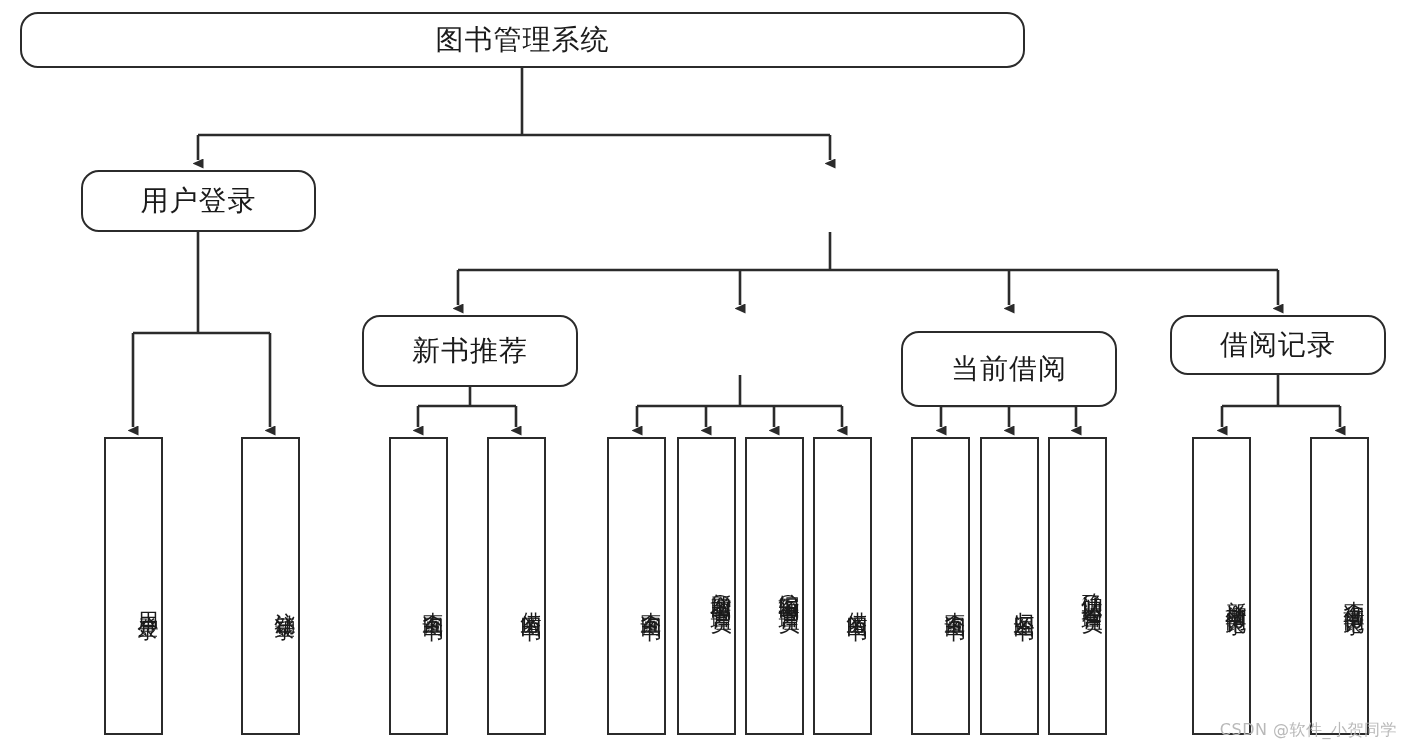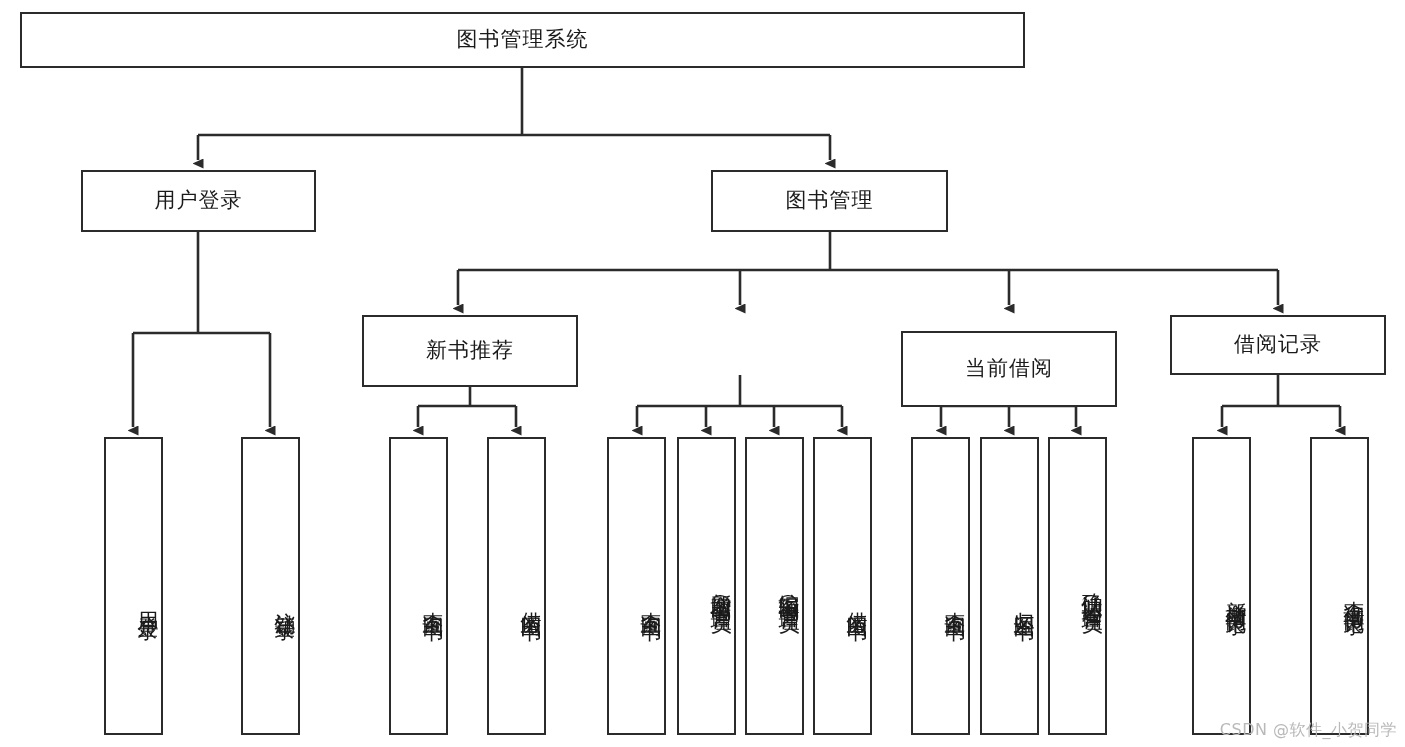--- a/index.html
+++ b/index.html
@@ -22,23 +22,24 @@
     box-sizing: border-box;
     border: 2px solid #2b2b2b;
     background: #ffffff;
     display: flex;
     align-items: center;
     justify-content: center;
     color: #1a1a1a;
     text-align: center;
   }
   .node.horizontal {
-    font-size: 21px;
+    font-size: 28px;
     letter-spacing: 1px;
     line-height: 1.2;
+    border-radius: 18px;
   }
   .node.vertical {
     writing-mode: vertical-rl;
     text-orientation: upright;
     font-size: 21px;
     letter-spacing: 3px;
     line-height: 1.25;
     padding-top: 30px;
     align-items: flex-start;
     justify-content: center;
@@ -121,23 +122,20 @@
   </svg>
 
   <div class="node horizontal" style="left:20px; top:12px; width:1005px; height:56px;">
     <span class="label">图书管理系统</span>
   </div>
 
   <div class="node horizontal" style="left:81px; top:170px; width:235px; height:62px;">
     <span class="label">用户登录</span>
   </div>
 
-  <div class="node horizontal" style="left:711px; top:170px; width:237px; height:62px;">
-    <span class="label">图书管理</span>
-  </div>
 
   <div class="node horizontal" style="left:362px; top:315px; width:216px; height:72px;">
     <span class="label">新书推荐</span>
   </div>
 
 
   <div class="node horizontal" style="left:901px; top:331px; width:216px; height:76px;">
     <span class="label">当前借阅</span>
   </div>
 

